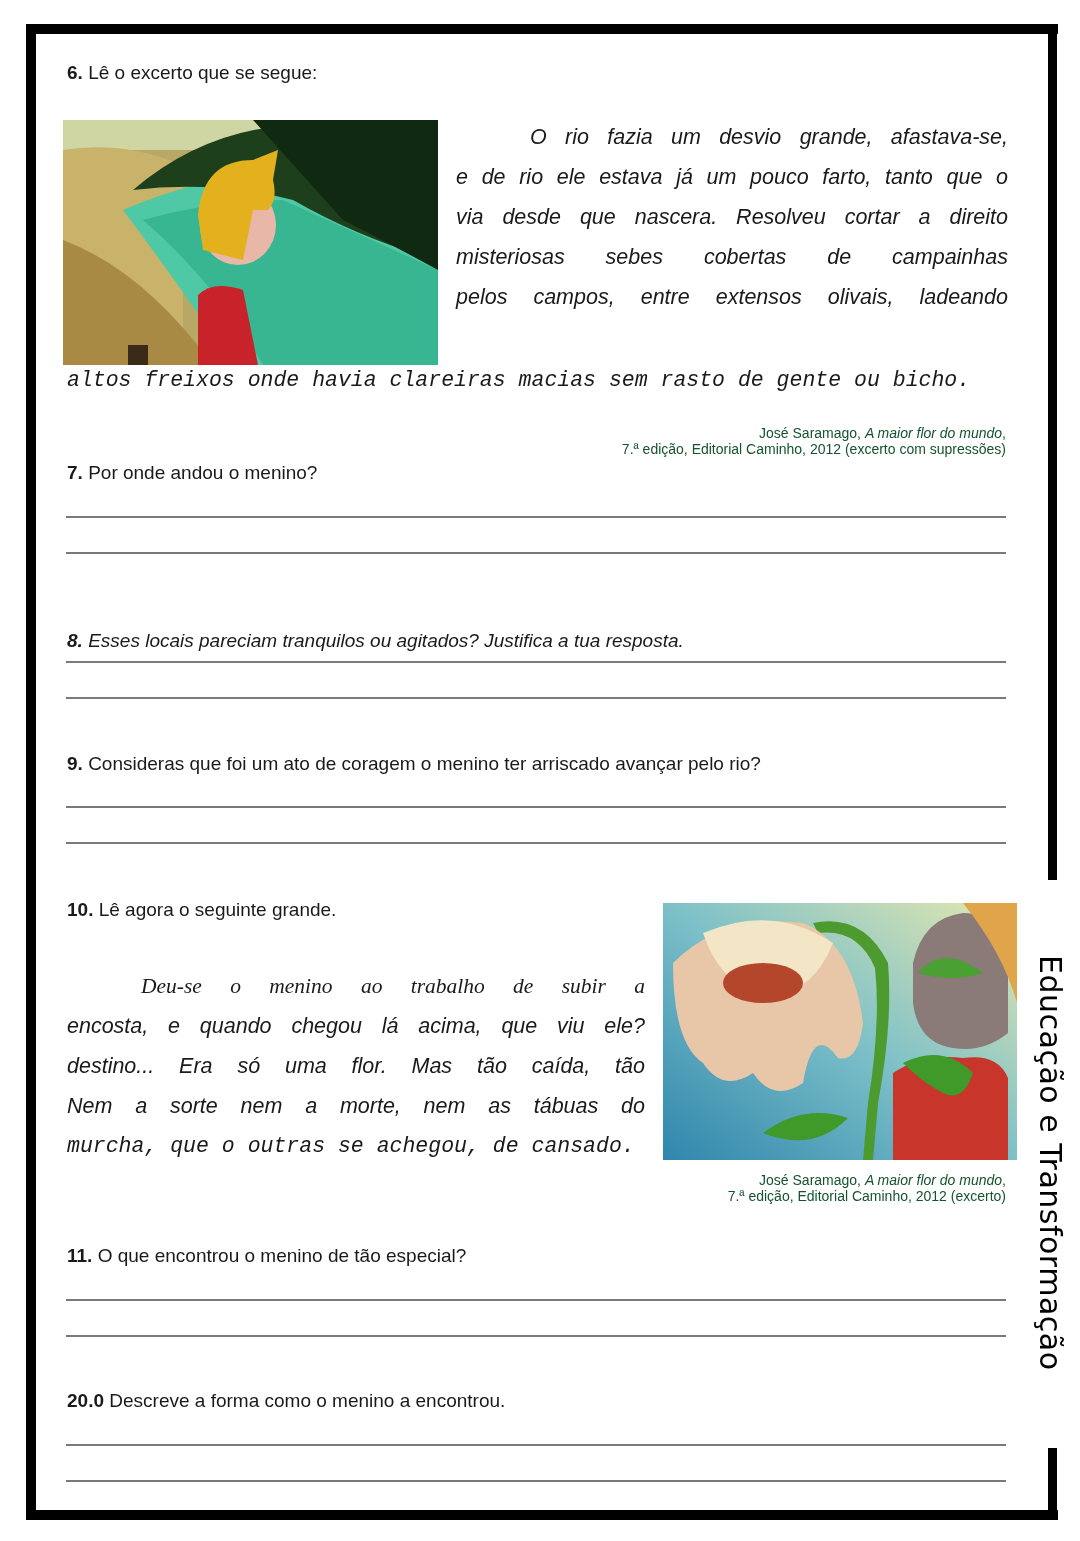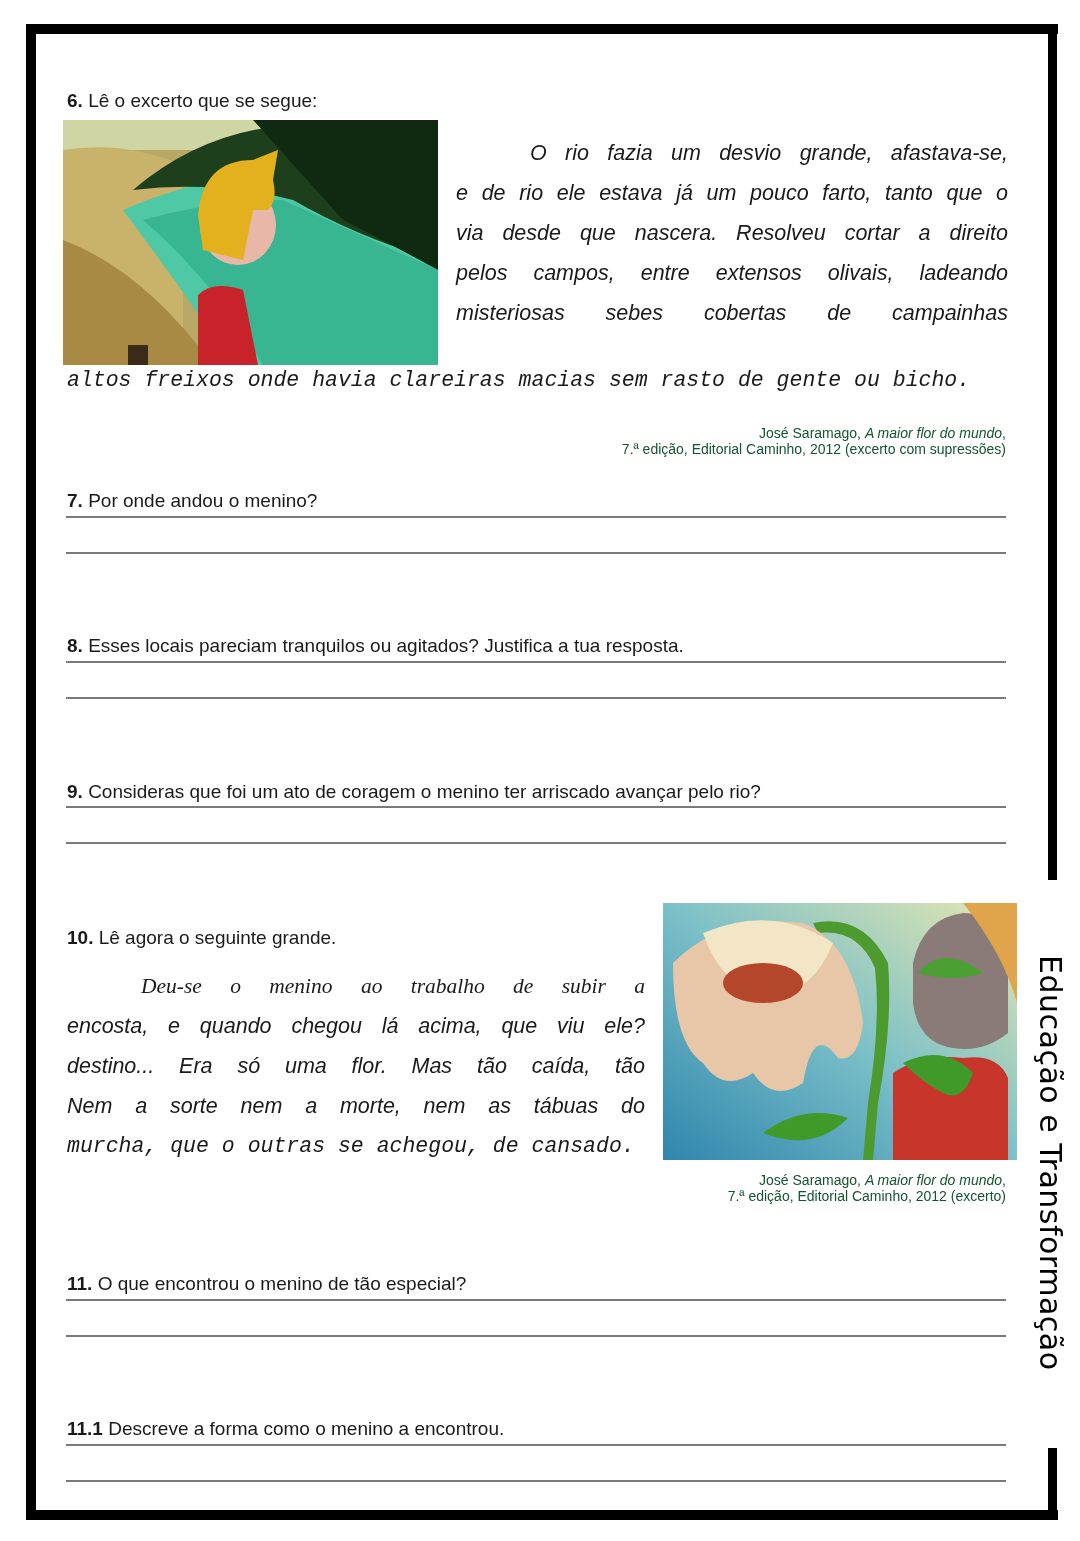--- a/index.html
+++ b/index.html
@@ -12,21 +12,21 @@
   .frame-bottom { position: absolute; left: 26px; top: 1510px; width: 1032px; height: 10px; background: #000; }
   .frame-right-a { position: absolute; left: 1048px; top: 24px; width: 9px; height: 856px; background: #000; }
   .frame-right-b { position: absolute; left: 1048px; top: 1448px; width: 9px; height: 72px; background: #000; }
 
   .side-title { position: absolute; left: 1030px; top: 880px; width: 40px; height: 565px;
                 display: flex; align-items: center; justify-content: center; }
   .side-title span { display: block; writing-mode: vertical-rl; white-space: nowrap;
                      font-family: "DejaVu Sans", sans-serif; font-size: 30px; letter-spacing: 0.5px;
                      color: #000; font-weight: normal; }
 
-  .q { position: absolute; left: 67px; font-size: 19px; color: #1a1a1a; margin-top: 28px; }
+  .q { position: absolute; left: 67px; font-size: 19px; color: #1a1a1a; }
   .q b { font-weight: bold; }
 
   .line { position: absolute; left: 66px; width: 940px; height: 2px; background: #7a7a7a; }
 
   .excerpt { position: absolute; font-style: italic; font-size: 21.5px; line-height: 40px; color: #1a1a1a;
              text-align: justify; }
   .excerpt .row { display: block; text-align: justify; text-align-last: justify; height: 40px; white-space: nowrap; }
   .excerpt .row.last { text-align-last: left; font-family: Liberation Mono, monospace; }
 
   .cite { position: absolute; font-size: 14px; line-height: 16px; text-align: right; color: #14532d; }
@@ -64,43 +64,43 @@
     <path d="M80 100 Q150 80 220 80 L375 150 L375 245 L200 245 Q150 160 80 100 Z" fill="#2fae8a" opacity="0.7"></path>
     <path d="M70 70 Q140 10 230 5 L375 0 L375 140 Q300 120 230 80 Q150 60 70 70 Z" fill="#1e3f1c"></path>
     <path d="M190 0 L375 0 L375 150 Q320 120 280 100 Z" fill="#0f2a10"></path>
     <ellipse cx="175" cy="105" rx="38" ry="40" fill="#e9b7a8"></ellipse>
     <path d="M135 95 Q140 40 190 40 L215 30 L210 60 Q215 80 205 90 L190 90 L180 140 L140 130 Z" fill="#e3b01e"></path>
     <path d="M135 175 Q150 160 180 170 L195 245 L135 245 Z" fill="#c8232a"></path>
     <rect x="65" y="225" width="20" height="20" fill="#3a2a18"></rect>
   </svg>
 </div>
 
-<div class="excerpt" style="left:456px; top:133px; width:552px;">
+<div class="excerpt" style="left:456px; top:117px; width:552px;">
   <span class="row" style="padding-left:74px;">O rio fazia um desvio grande, afastava-se,</span>
   <span class="row">e de rio ele estava já um pouco farto, tanto que o</span>
   <span class="row">via desde que nascera. Resolveu cortar a direito</span>
+  <span class="row">misteriosas sebes cobertas de campainhas</span>
   <span class="row">pelos campos, entre extensos olivais, ladeando</span>
-  <span class="row">misteriosas sebes cobertas de campainhas</span>
 </div>
 <div class="excerpt" style="left:67px; top:360px; width:940px;">
   <span class="row last">altos freixos onde havia clareiras macias sem rasto de gente ou bicho.</span>
 </div>
 
 <div class="cite" style="left:500px; top:425px; width:506px;">
   <div><span>José Saramago, </span><i>A maior flor do mundo</i><span>,</span></div>
   <div>7.ª edição, Editorial Caminho, 2012 (excerto com supressões)</div>
 </div>
 
 <div class="q" style="top:462px;text-align:right;">
   <b>7.</b><span> Por onde andou o menino?</span>
 </div>
 <div class="line" style="top:516px;"></div>
 <div class="line" style="top:552px;"></div>
 
-<div class="q" style="top:607px;">
+<div class="q" style="top:630px;font-style:italic;">
   <b>8.</b><span> Esses locais pareciam tranquilos ou agitados? Justifica a tua resposta.</span>
 </div>
 <div class="line" style="top:661px;"></div>
 <div class="line" style="top:697px;"></div>
 
 <div class="q" style="top:753px;">
   <b>9.</b><span> Consideras que foi um ato de coragem o menino ter arriscado avançar pelo rio?</span>
 </div>
 <div class="line" style="top:806px;"></div>
 <div class="line" style="top:842px;"></div>
@@ -145,16 +145,16 @@
   <div>7.ª edição, Editorial Caminho, 2012 (excerto)</div>
 </div>
 
 <div class="q" style="top:1245px;">
   <b>11.</b><span> O que encontrou o menino de tão especial?</span>
 </div>
 <div class="line" style="top:1299px;"></div>
 <div class="line" style="top:1335px;"></div>
 
 <div class="q" style="top:1390px;">
-  <b>11.1</b><span> Descreve a forma como o menino a encontrou.</span>
+  <b>20.0</b><span> Descreve a forma como o menino a encontrou.</span>
 </div>
 <div class="line" style="top:1444px;"></div>
 <div class="line" style="top:1480px;"></div>
 
 </body></html>

